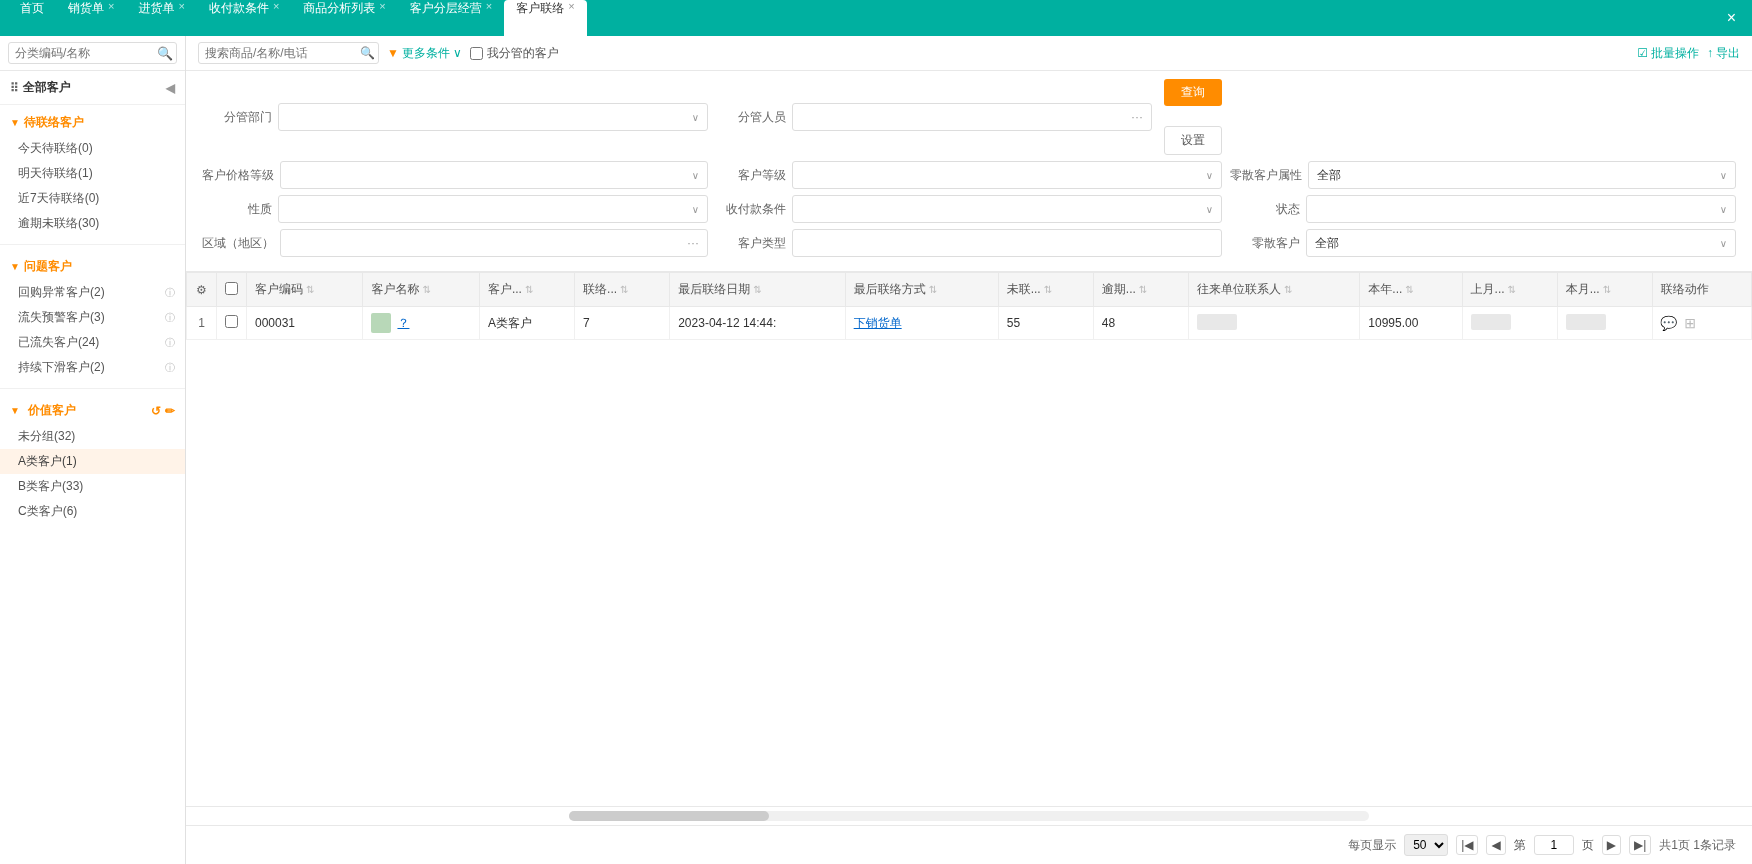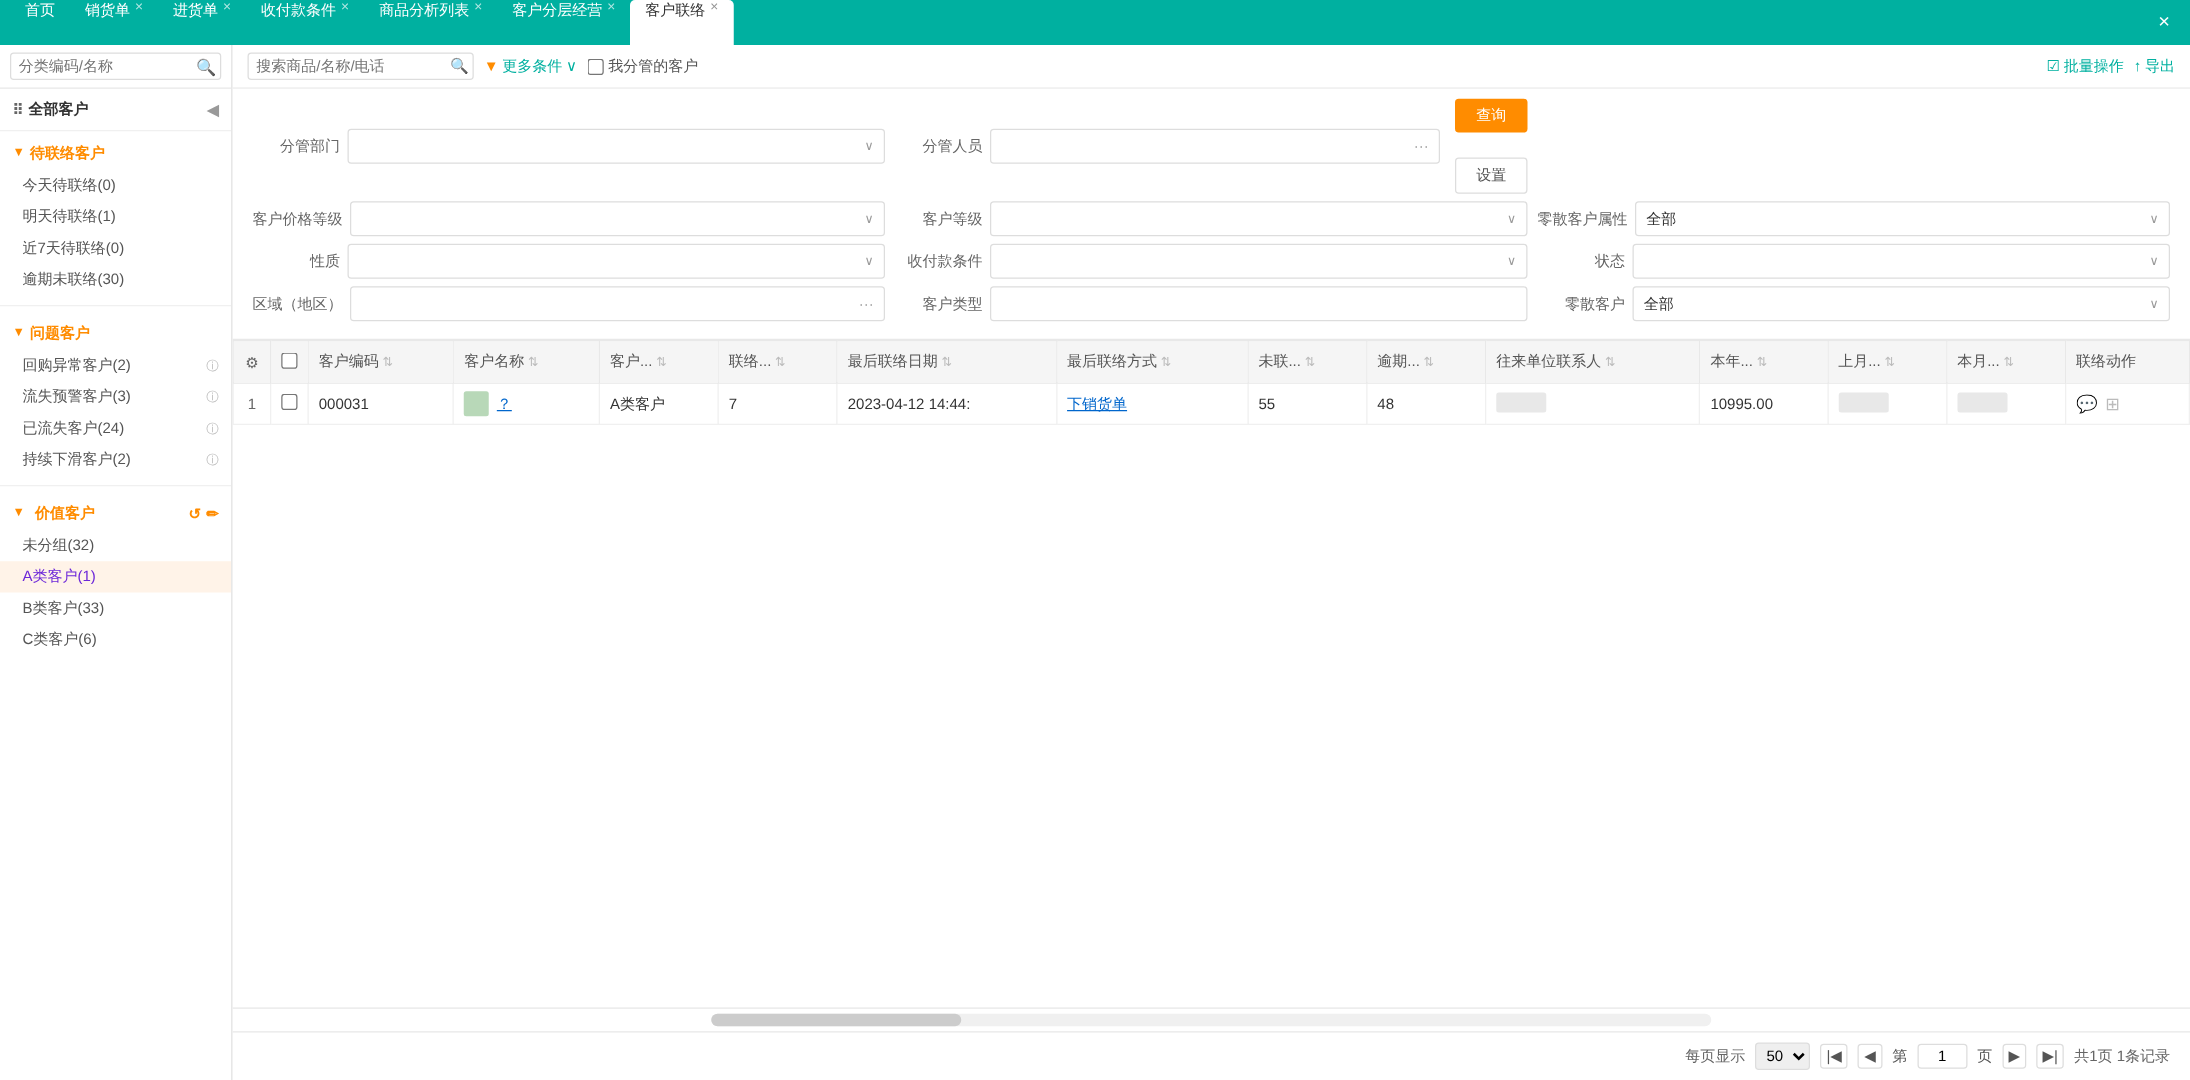--- a/index.html
+++ b/index.html
@@ -54,21 +54,21 @@
     .sidebar-section { padding: 4px 0; }
     .sidebar-section-title {
       display: flex; align-items: center; padding: 5px 10px;
       color: #ff8c00; font-weight: bold; font-size: 12px; cursor: pointer;
     }
     .sidebar-section-title .arrow { margin-right: 4px; font-size: 10px; }
     .sidebar-item {
       display: flex; align-items: center; justify-content: space-between;
       padding: 4px 10px 4px 18px; cursor: pointer; color: #555; font-size: 12px;
     }
-    .sidebar-item.active { background: #fff3e8; color: #6d28d9; }
+    .sidebar-item.active { background: #fff3e8; color: #404040; }
     .sidebar-item .info-icon { color: #bbb; font-size: 10px; }
     .sidebar-divider { height: 1px; background: #f0f0f0; margin: 4px 0; }
 
     
     .content { flex: 1; display: flex; flex-direction: column; overflow: hidden; }
 
     
     .filter-bar {
       background: white; padding: 6px 12px;
       border-bottom: 1px solid #e8e8e8;

